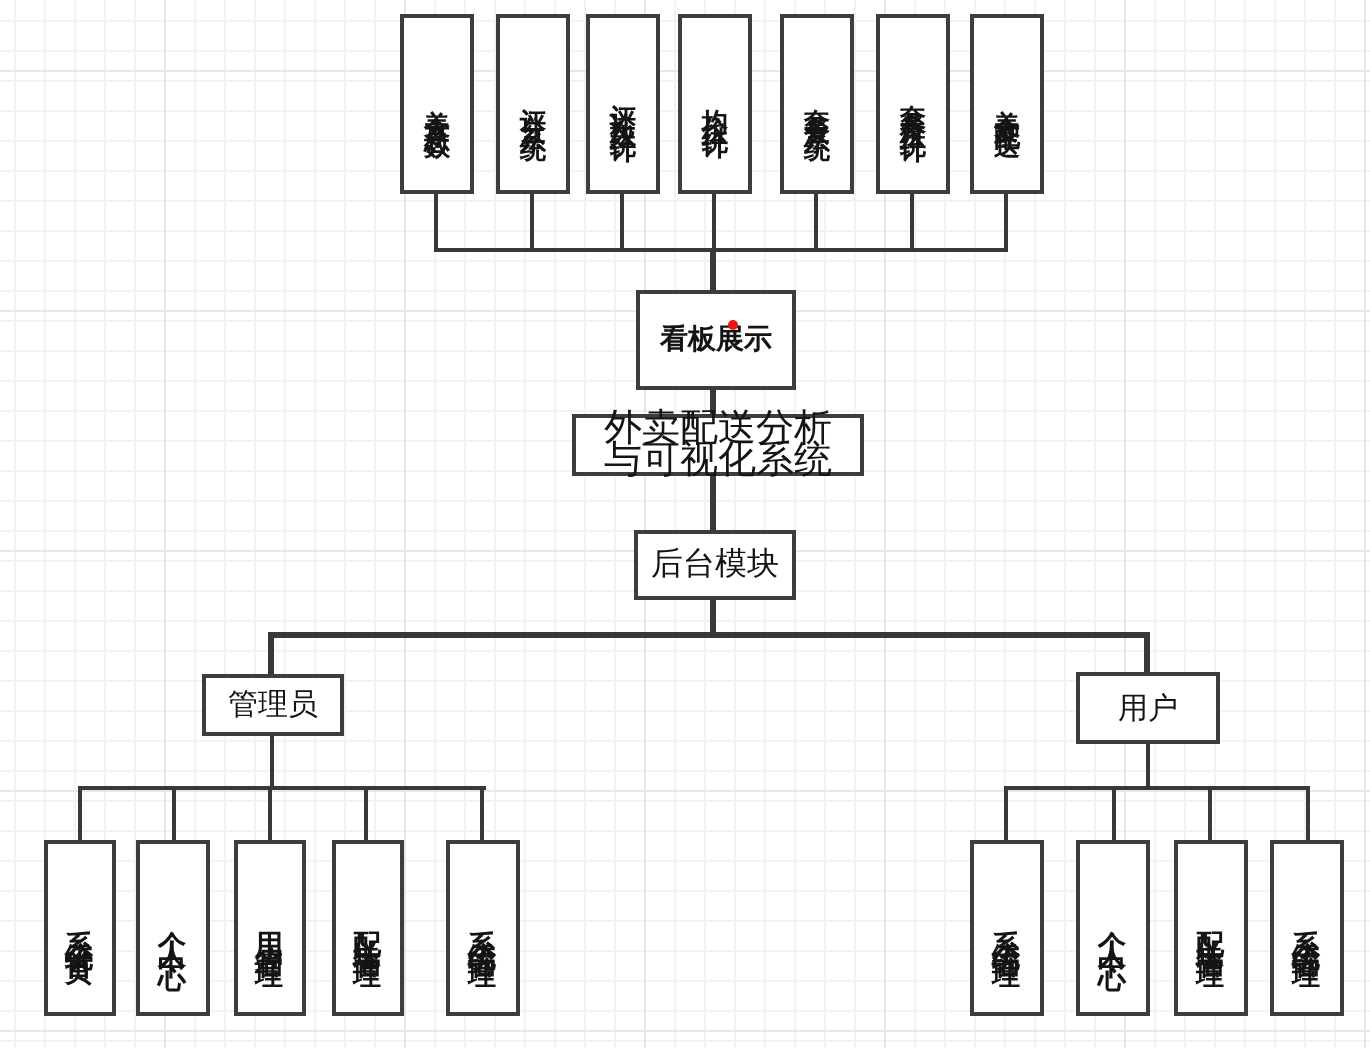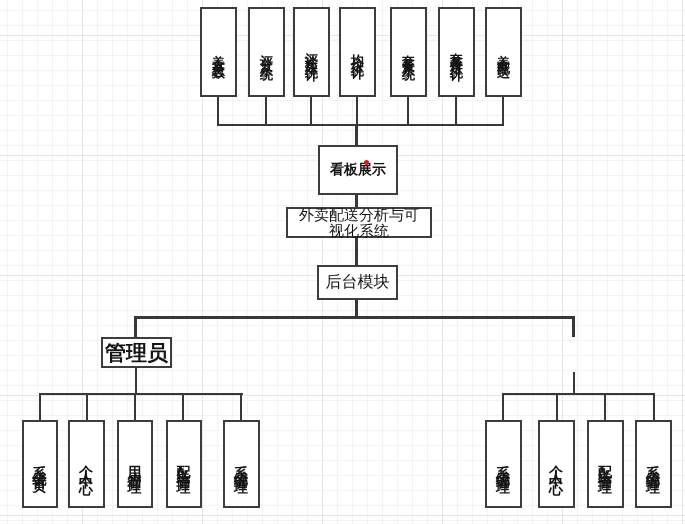--- a/index.html
+++ b/index.html
@@ -44,22 +44,22 @@
     writing-mode:vertical-rl;
     text-orientation:upright;
     font-weight:bold;
     font-size:13px;
     line-height:1;
     letter-spacing:4px;
     white-space:nowrap;
   }
   .vnode-lg span{font-size:14px;letter-spacing:5px;}
   .bold14{font-weight:bold;font-size:14px;}
-  .bold15{font-weight:bold;font-size:21px;}
-  .reg15{font-weight:normal;font-size:15px;line-height:16px;}
+  .bold15{font-weight:normal;font-size:15px;}
+  .reg15{font-weight:normal;font-size:19px;line-height:16px;}
   .reg16{font-weight:normal;font-size:16px;}
   .line{position:absolute;background:var(--line);}
   .red-dot{
     position:absolute;width:5px;height:5px;border-radius:50%;
     background:var(--red-dot);
   }
 </style>
 </head>
 <body>
 
@@ -117,20 +117,23 @@
   </div>
 
   <div class="line" style="left:355px;top:300px;width:3px;height:18px"></div>
   <div class="line" style="left:134px;top:316px;width:441px;height:3px"></div>
   <div class="line" style="left:134px;top:316px;width:3px;height:21px"></div>
   <div class="line" style="left:572px;top:316px;width:3px;height:21px"></div>
 
   <div class="node bold15" style="left:101px;top:337px;width:71px;height:31px">
     <span>管理员</span>
   </div>
+  <div class="node bold15" style="left:538px;top:336px;width:72px;height:36px">
+    <span>用户</span>
+  </div>
 
   <div class="line" style="left:135px;top:368px;width:2px;height:26px"></div>
   <div class="line" style="left:39px;top:393px;width:204px;height:2px"></div>
   <div class="line" style="left:39px;top:393px;width:2px;height:27px"></div>
   <div class="line" style="left:86px;top:393px;width:2px;height:27px"></div>
   <div class="line" style="left:134px;top:393px;width:2px;height:27px"></div>
   <div class="line" style="left:182px;top:393px;width:2px;height:27px"></div>
   <div class="line" style="left:240px;top:393px;width:2px;height:27px"></div>
 
   <div class="node vnode vnode-lg" style="left:22px;top:420px;width:36px;height:88px">

